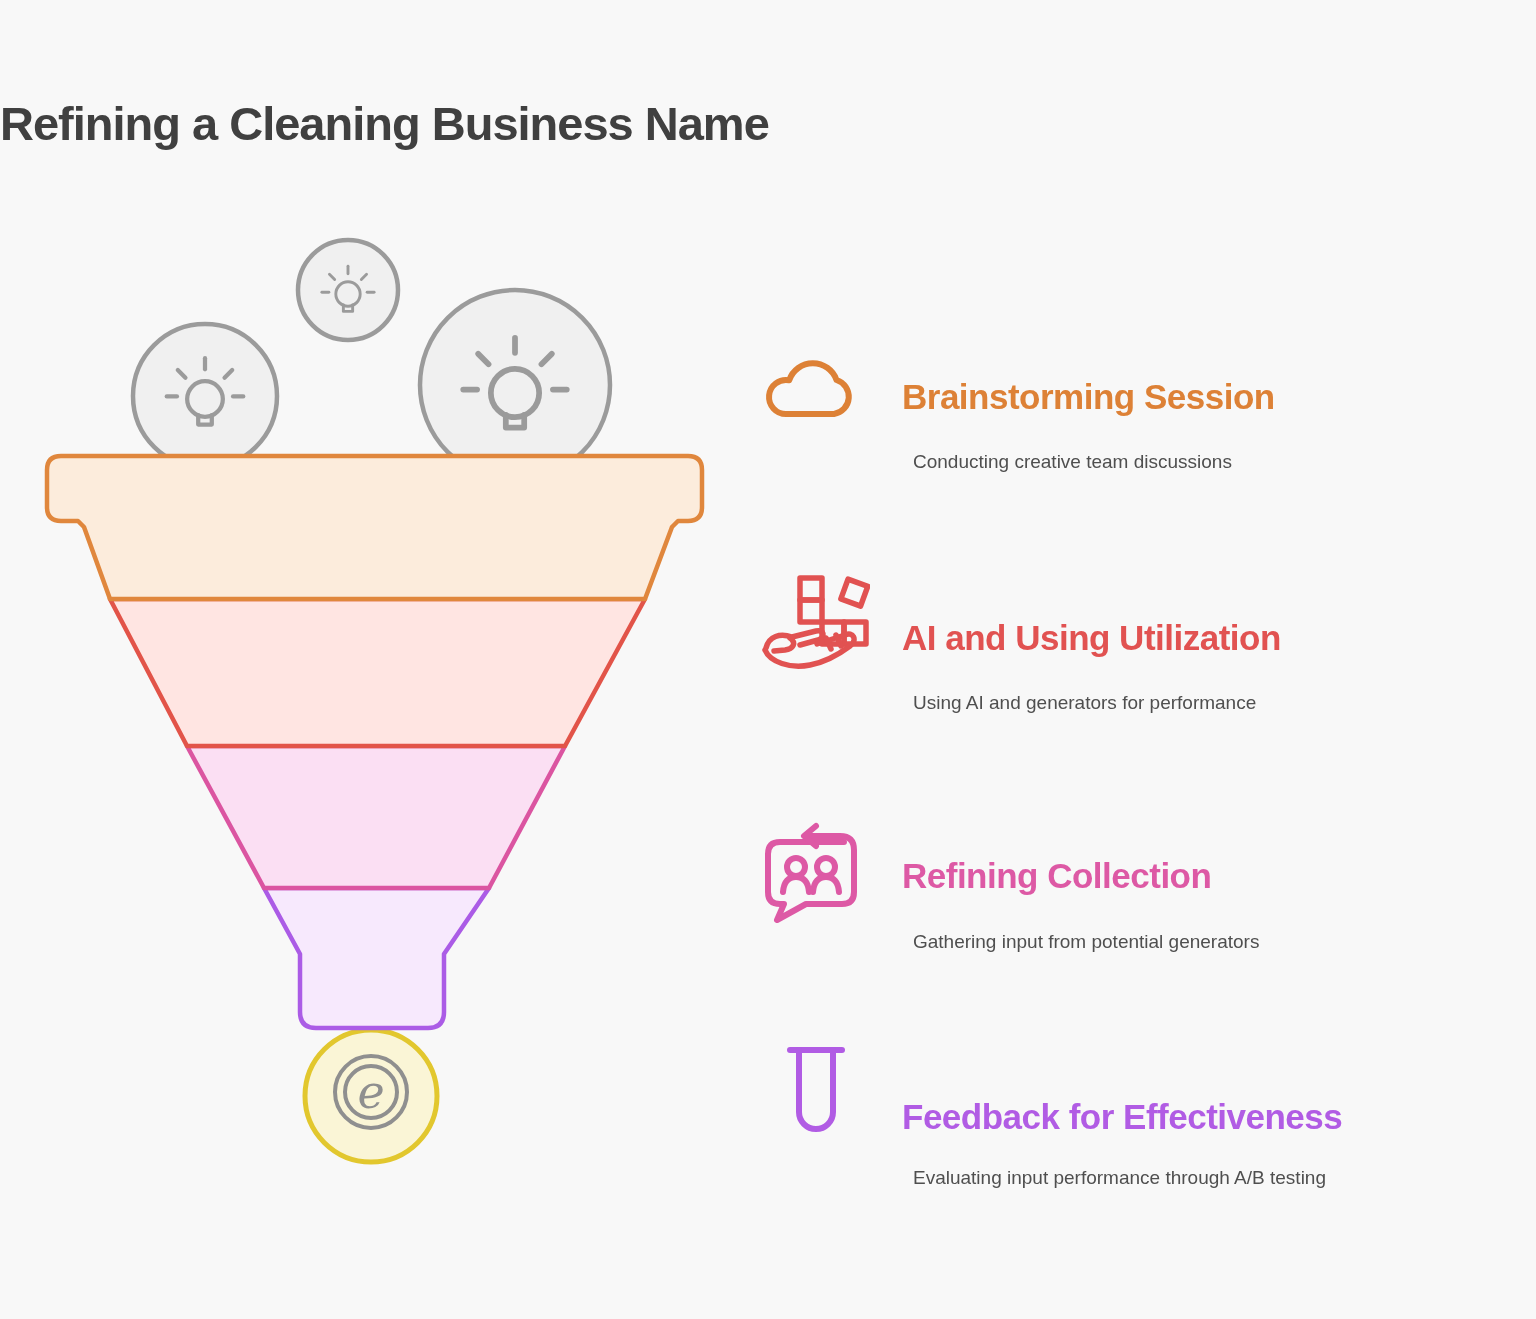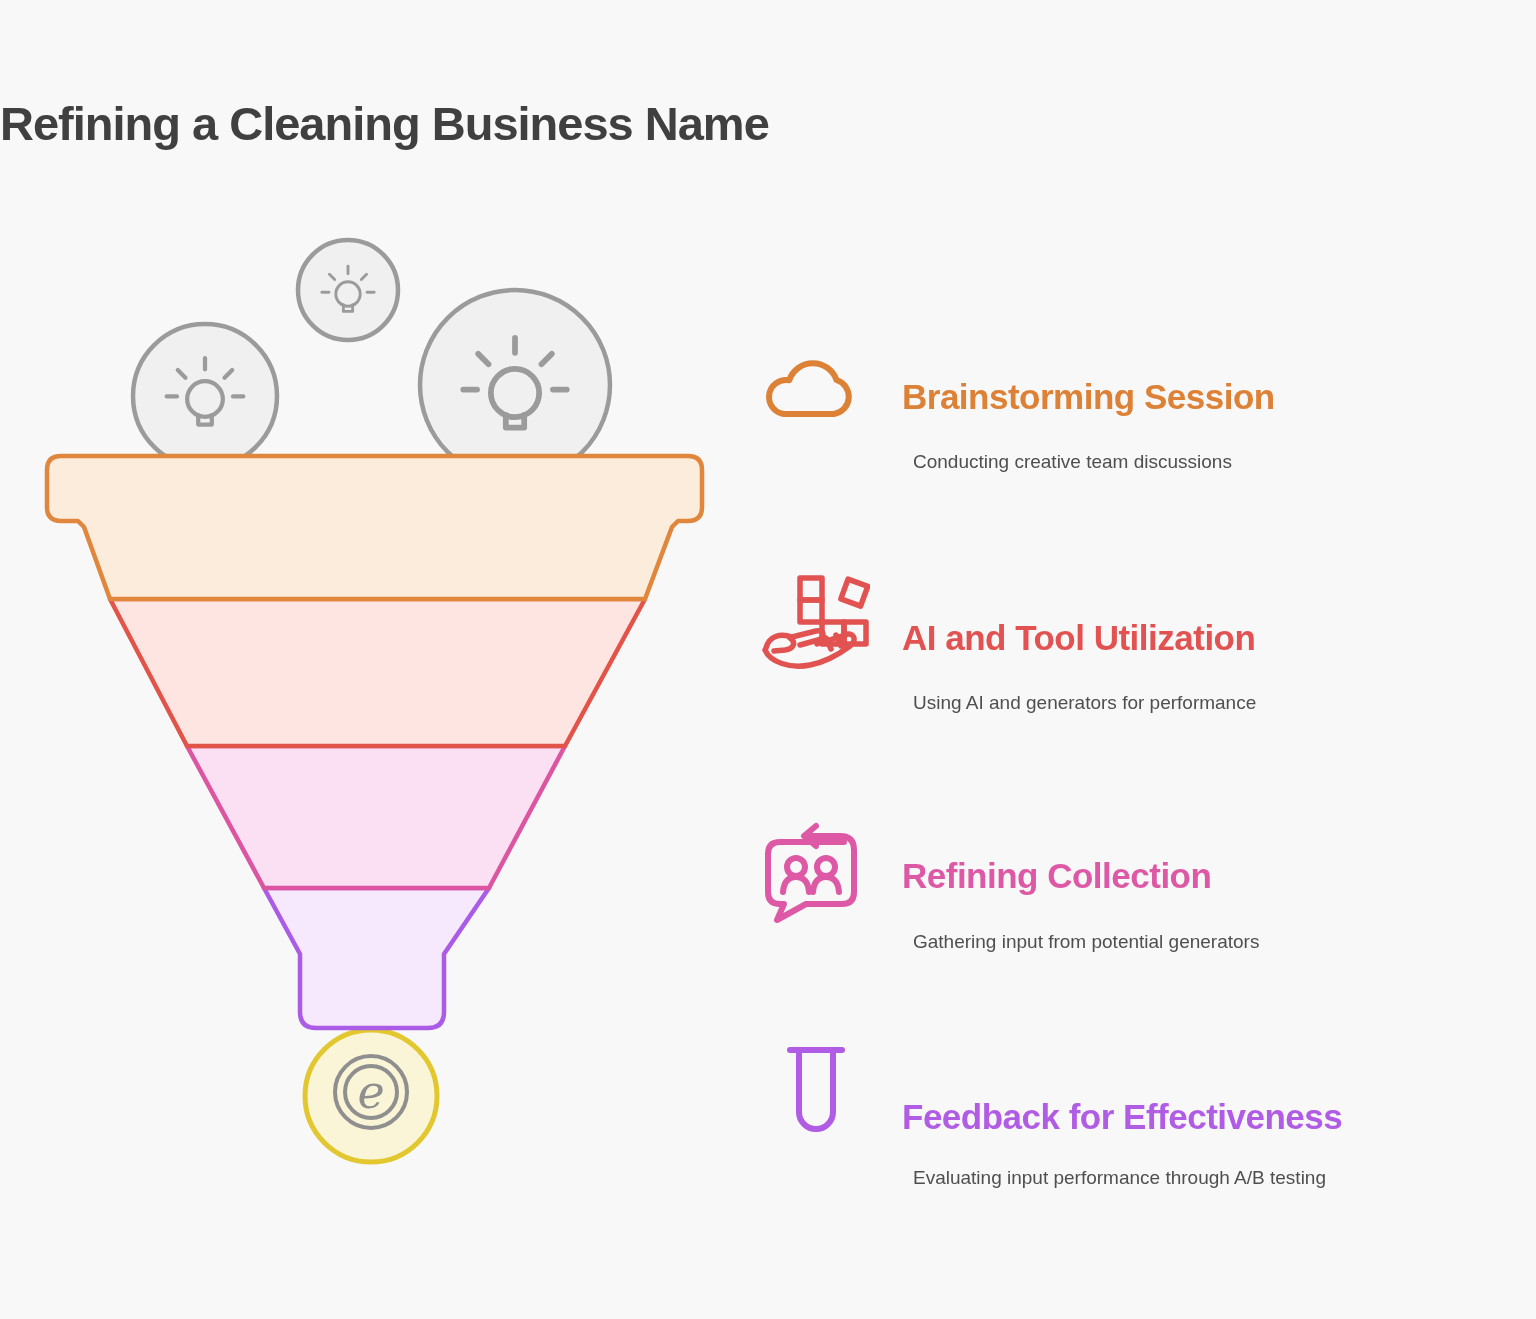--- a/index.html
+++ b/index.html
@@ -130,21 +130,21 @@
       <rect x="40" y="26" width="22" height="22"></rect>
       <rect x="62" y="48" width="22" height="22"></rect>
       <rect x="84" y="48" width="22" height="22"></rect>
       <rect x="84" y="8" width="21" height="21" transform="rotate(20 94 18)"></rect>
       <path d="M6,74 C9,62 20,59 32,63 L56,57 C64,55 66,63 58,66 L40,71"></path>
       <path d="M30,64 C37,69 33,75 25,76 L14,77"></path>
       <path d="M5,76 C10,88 30,95 50,91 C66,88 78,81 90,72 C98,66 93,57 85,61 L57,70"></path>
       <path d="M66,64 L71,75"></path>
       <path d="M76,61 L81,72"></path>
     </svg>
-    <h2 class="item-title" style="top:30px;">AI and Tool Utilization</h2>
+    <h2 class="item-title" style="top:30px;">AI and Using Utilization</h2>
     <p class="item-desc" style="top:101px;">Using AI and generators for performance</p>
   </div>
 
   <div class="item" style="top: 820px; --accent: #dd59a5;">
     <svg class="icon" width="100" height="104" viewBox="0 0 100 104" fill="none" stroke="currentColor" stroke-width="6" stroke-linecap="round" stroke-linejoin="round">
       <path d="M84,22 H20 Q8,22 8,34 V72 Q8,84 20,84 H24 L17,100 L46,84 H82 Q94,84 94,72 V40"></path>
       <path d="M94,40 V30 Q94,16 80,16 H46"></path>
       <path d="M56,6 L44,16 L56,26"></path>
       <circle cx="36" cy="47" r="9"></circle>
       <path d="M23,72 C24,60 30,57 36,57 C42,57 48,60 49,72"></path>

